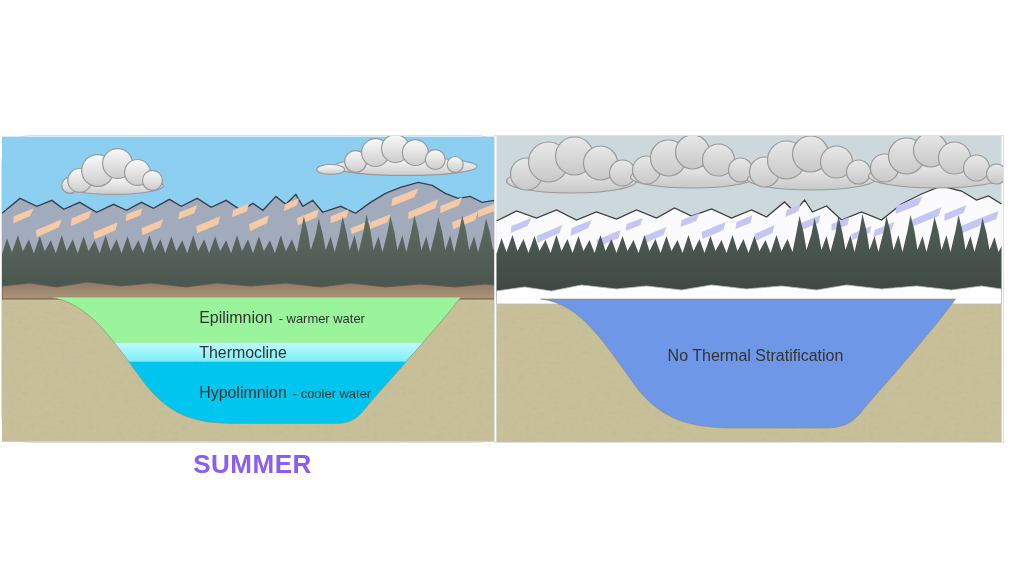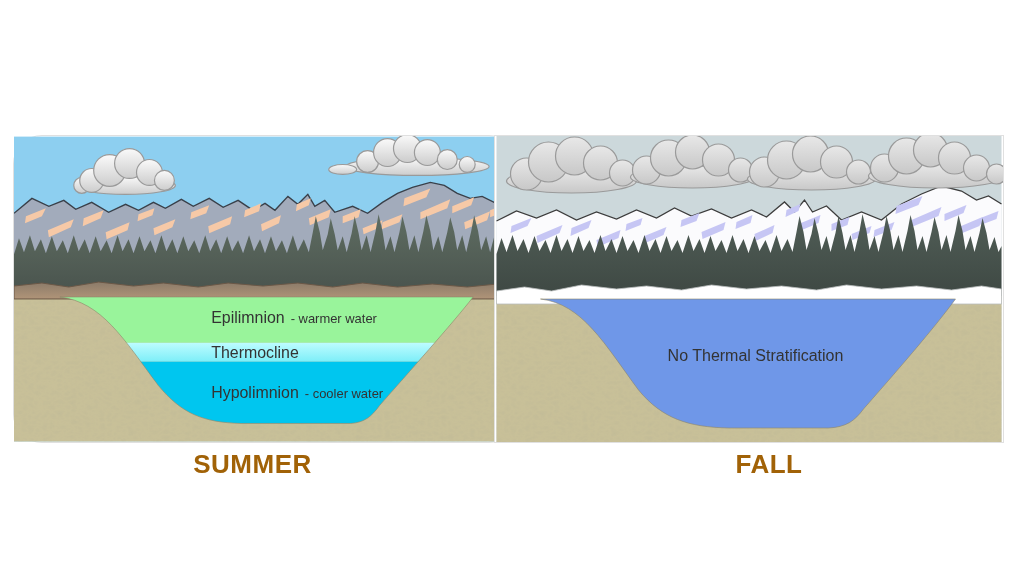--- a/index.html
+++ b/index.html
@@ -1,22 +1,22 @@
 <!DOCTYPE html>
 <html><head>
 <meta charset="utf-8">
 <style>
   html,body{margin:0;padding:0;background:#ffffff;}
   .stage{position:relative;width:1024px;height:576px;background:#ffffff;overflow:hidden;
          font-family:"Liberation Sans",sans-serif;}
   .panel{position:absolute;top:135px;height:306px;border:1px solid #e0e0e0;box-sizing:content-box;background:#fff;}
   .panel svg{display:block;}
-  #panel-summer{left:13px;width:503px;border-radius:29px;}
+  #panel-summer{left:1px;width:503px;border-radius:29px;}
   #panel-fall{left:494px;width:508px;}
-  .season-title{position:absolute;top:449px;font-size:26px;font-weight:600;color:#a16207;
+  .season-title{position:absolute;top:449px;font-size:26px;font-weight:600;color:#8b5cf6;
                 text-align:center;letter-spacing:0.5px;}
   #title-summer{left:1px;width:503px;}
   #title-fall{left:515px;width:508px;}
   svg text{font-family:"Liberation Sans",sans-serif;fill:#333333;}
 </style>
 </head>
 <body>
 
 <div class="stage">
 
@@ -174,14 +174,13 @@
       <g clip-path="url(#basinR)">
         <rect x="0" y="163" width="505" height="132" fill="#6f97e8"></rect>
       </g>
       <path fill="none" stroke="#8d8569" stroke-opacity="0.6" stroke-width="1" d="M44,163 C86,168 108,208 142,254 C166,283 192,291 232,292 L332,292 C350,291 358,285 367,273 C396,240 438,192 459,163 Z"></path>
 
       <text x="259" y="225" font-size="16" text-anchor="middle">No Thermal Stratification</text>
     </svg>
   </div>
 
   <div class="season-title" id="title-summer">SUMMER</div>
-  <div class="season-title" id="title-fall">FALL</div>
 </div>
 
 </body></html>

